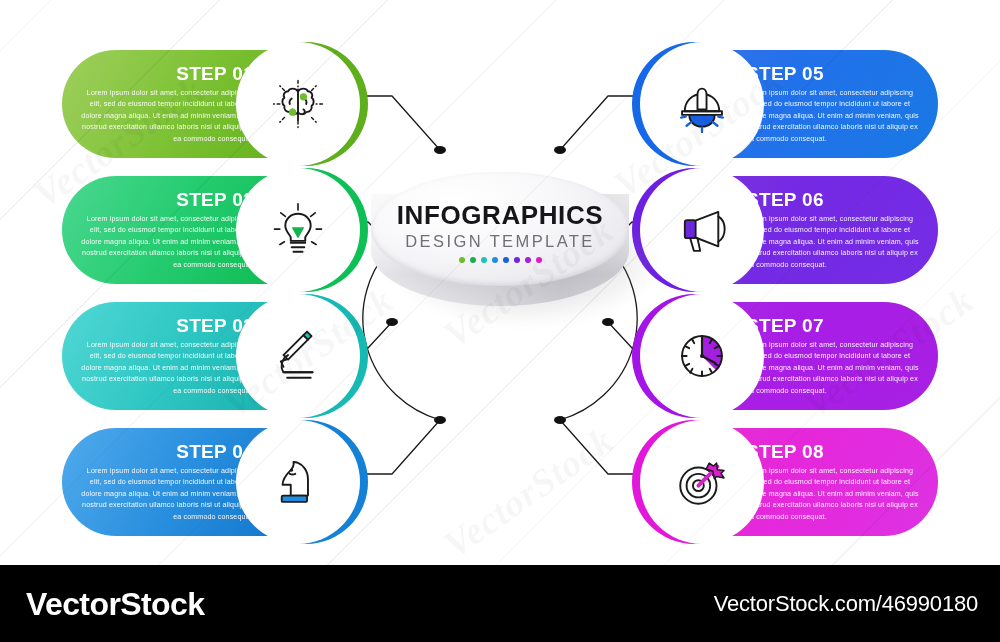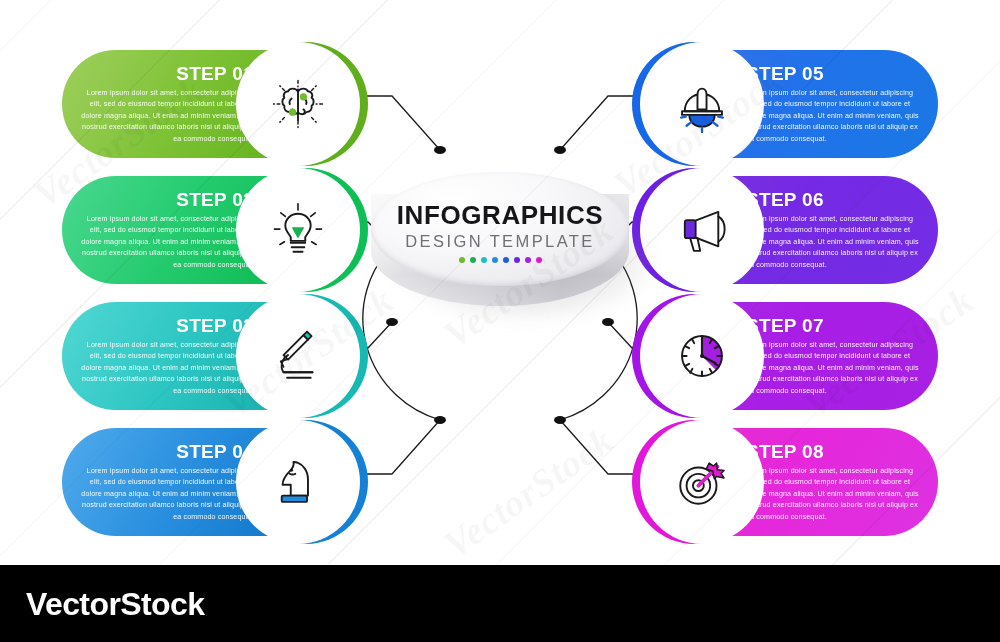--- a/index.html
+++ b/index.html
@@ -441,15 +441,16 @@
   <div class="wm-lines"></div>
   <div class="wm-text" style="left:20px;  top:120px;">VectorStock</div>
   <div class="wm-text" style="left:210px; top:330px;">VectorStock</div>
   <div class="wm-text" style="left:430px; top:260px;">VectorStock</div>
   <div class="wm-text" style="left:600px; top:110px;">VectorStock</div>
   <div class="wm-text" style="left:790px; top:330px;">VectorStock</div>
   <div class="wm-text" style="left:430px; top:470px;">VectorStock</div>
 
   <div class="footer">
     <div class="logo">VectorStock</div>
+    <div class="url">VectorStock.com/46990180</div>
   </div>
 
 </div>
 
 </body></html>

